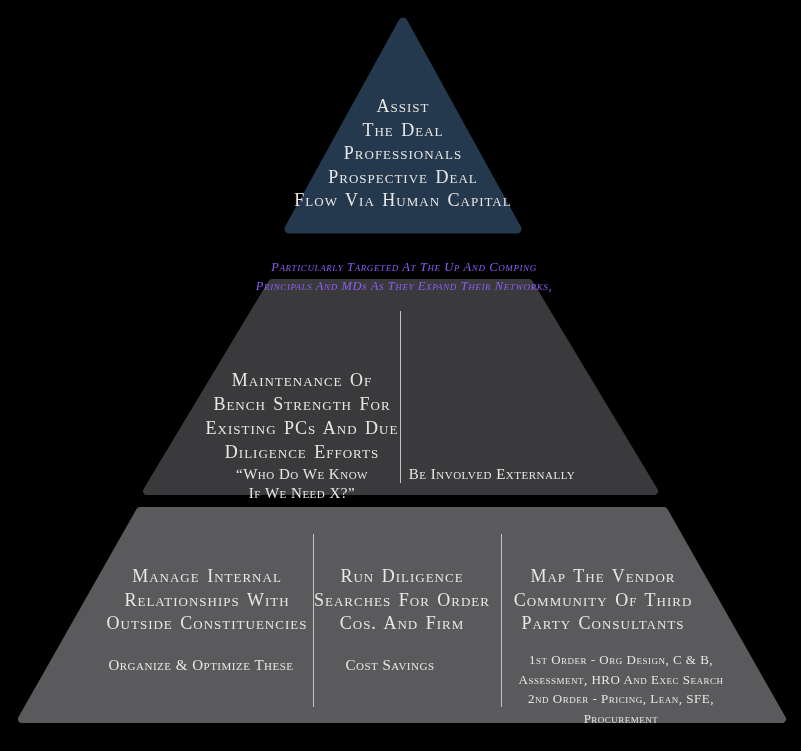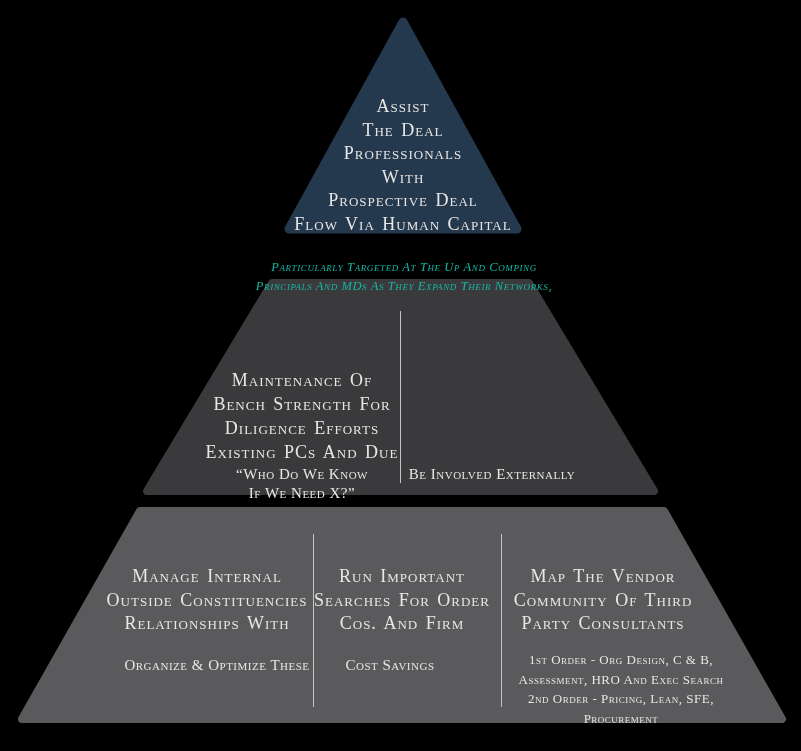--- a/index.html
+++ b/index.html
@@ -44,35 +44,35 @@
     line-height: 23.6px;
   }
   .subtitle {
     left: 224px;
     top: 236px;
     width: 360px;
     font-size: 12.5px;
     font-style: italic;
     letter-spacing: 0.6px;
     line-height: 18.5px;
-    color: #14b8a6;
+    color: #8b5cf6;
   }
   .m-left-h  { left: 192px; top: 346px; width: 220px; }
   .m-right-h { left: 382px; top: 346px; width: 220px; }
   .m-left-s  { left: 192px; top: 443px; width: 220px; }
   .m-right-s { left: 382px; top: 443px; width: 220px; }
   .note {
     font-size: 15px;
     letter-spacing: 0.5px;
     line-height: 19.3px;
   }
   .b-left-h   { left: 87px;  top: 543px; width: 240px; line-height: 23.5px; }
   .b-center-h { left: 292px; top: 543px; width: 220px; line-height: 23.5px; }
   .b-right-h  { left: 493px; top: 543px; width: 220px; line-height: 23.5px; }
-  .b-left-s   { left: 97px;  top: 634px; width: 240px; line-height: 19px; }
+  .b-left-s   { left: 81px;  top: 634px; width: 240px; line-height: 19px; }
   .b-center-s { left: 280px; top: 634px; width: 220px; line-height: 19px; }
   .b-right-s  { left: 501px; top: 628px; width: 240px; font-size: 13px; line-height: 19.5px; }
 </style>
 </head>
 <body>
 
 <div class="canvas">
 
   <svg class="shapes" width="801" height="751" viewBox="0 0 801 751">
     <polygon points="403,22 517,229 289,229" stroke-width="9" stroke-linejoin="round" fill="#24384E" stroke="#24384E"></polygon>
@@ -80,56 +80,55 @@
     <polygon points="140,511 664,511 782,719 22,719" stroke-width="8" stroke-linejoin="round" fill="#5A5A5C" stroke="#5A5A5C"></polygon>
     <line x1="400.5" y1="311" x2="400.5" y2="483" stroke-width="1" stroke="#C4C4C4"></line>
     <line x1="313.5" y1="534" x2="313.5" y2="707" stroke-width="1" stroke="#C4C4C4"></line>
     <line x1="501.5" y1="534" x2="501.5" y2="707" stroke-width="1" stroke="#C4C4C4"></line>
   </svg>
 
   <div class="txt hdr t1-text">
     <span class="ln">Assist</span>
     <span class="ln">The Deal</span>
     <span class="ln">Professionals</span>
-    <span class="ln">With</span>
     <span class="ln">Prospective Deal</span>
     <span class="ln">Flow Via Human Capital</span>
   </div>
 
   <div class="txt subtitle">
     <span class="ln">Particularly Targeted At The Up And Comping</span>
     <span class="ln">Principals And MDs As They Expand Their Networks,</span>
   </div>
 
   <div class="txt hdr m-left-h">
     <span class="ln">Maintenance Of</span>
     <span class="ln">Bench Strength For</span>
+    <span class="ln">Existing PCs And Due</span>
     <span class="ln">Diligence Efforts</span>
-    <span class="ln">Existing PCs And Due</span>
   </div>
   <div class="txt note m-left-s">
     <span class="ln">“Who Do We Know</span>
     <span class="ln">If We Need X?”</span>
   </div>
 
   <div class="txt note m-right-s">
     <span class="ln">Be Involved Externally</span>
   </div>
 
   <div class="txt hdr b-left-h">
     <span class="ln">Manage Internal</span>
+    <span class="ln">Relationships With</span>
     <span class="ln">Outside Constituencies</span>
-    <span class="ln">Relationships With</span>
   </div>
   <div class="txt note b-left-s">
     <span class="ln">Organize &amp; Optimize These</span>
   </div>
 
   <div class="txt hdr b-center-h">
-    <span class="ln">Run Important</span>
+    <span class="ln">Run Diligence</span>
     <span class="ln">Searches For Order</span>
     <span class="ln">Cos. And Firm</span>
   </div>
   <div class="txt note b-center-s">
     <span class="ln">Cost Savings</span>
   </div>
 
   <div class="txt hdr b-right-h">
     <span class="ln">Map The Vendor</span>
     <span class="ln">Community Of Third</span>

